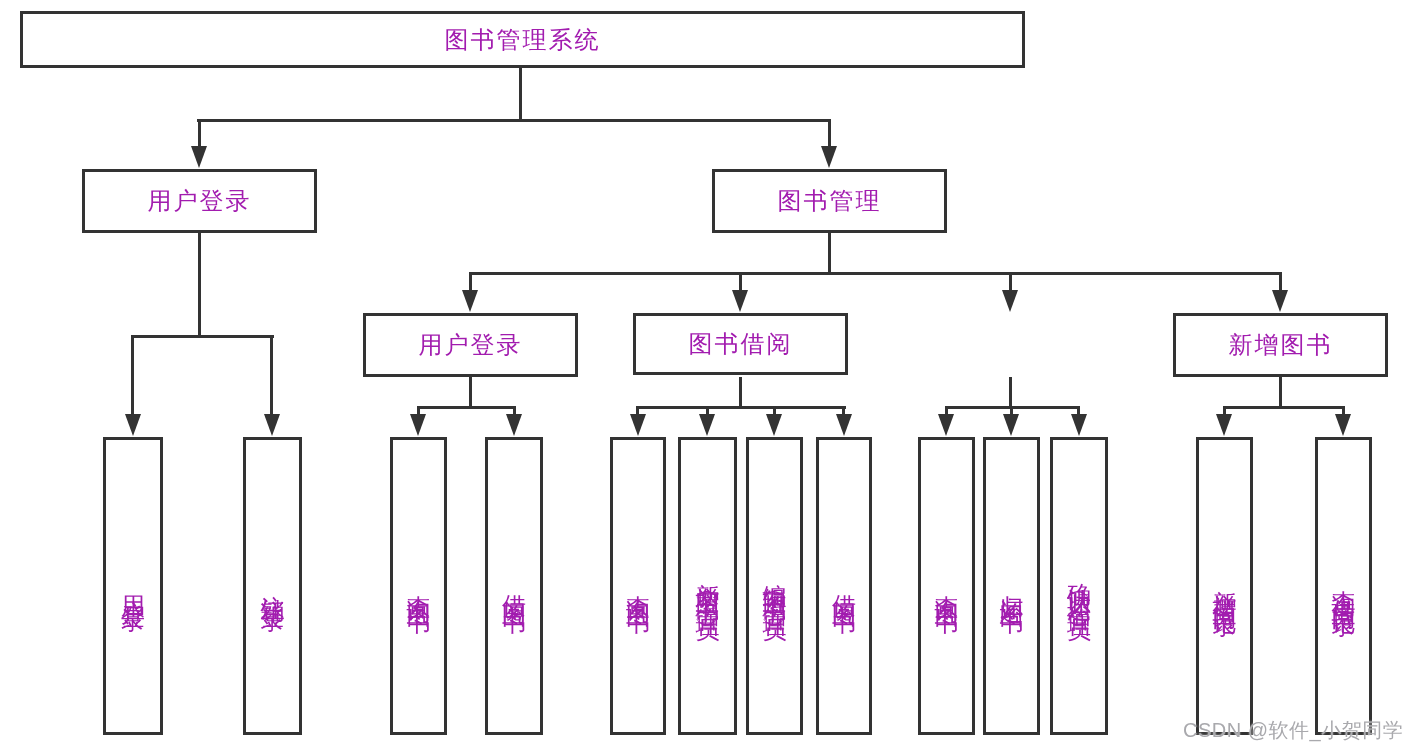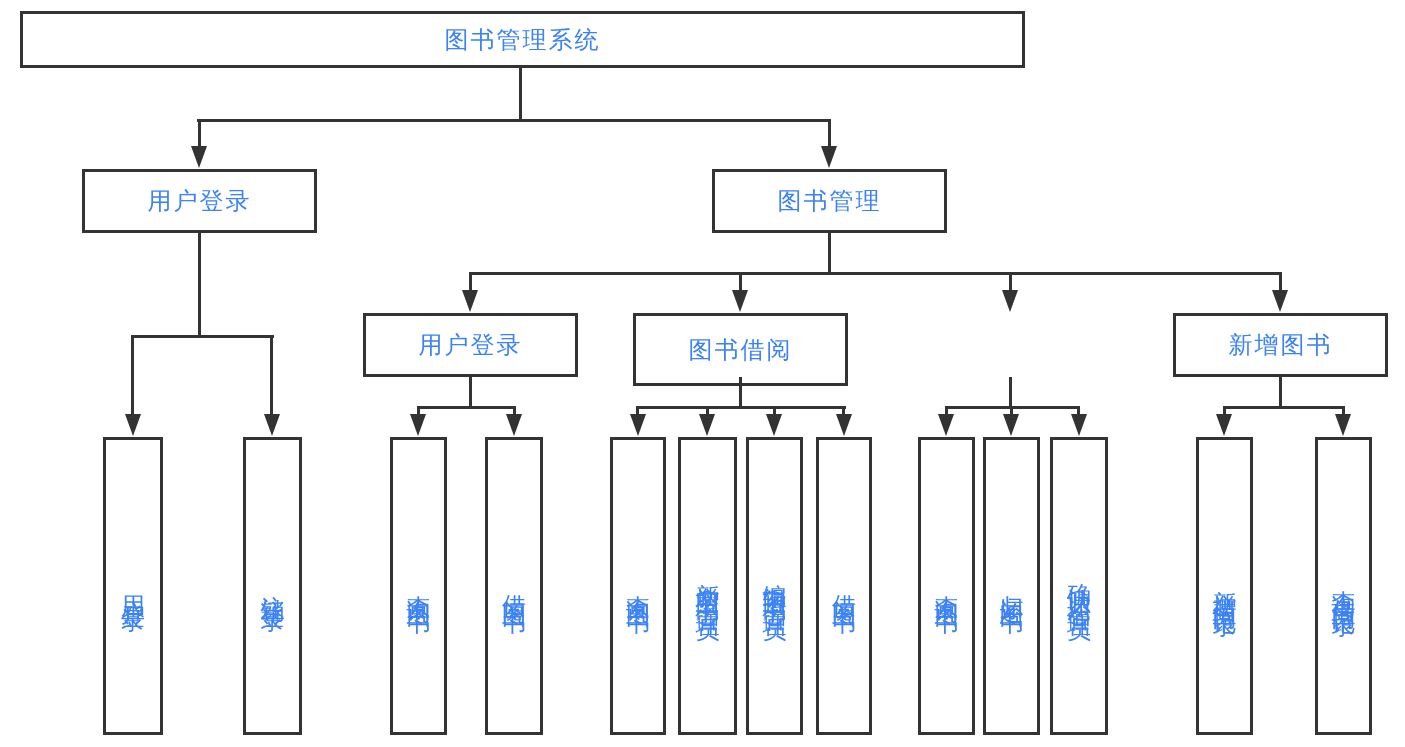--- a/index.html
+++ b/index.html
@@ -3,21 +3,21 @@
 <meta charset="utf-8">
 <style>
   html,body{margin:0;padding:0;background:#fff;}
   #stage{
     position:relative;width:1405px;height:747px;background:#ffffff;
     font-family:"Liberation Sans","DejaVu Sans",sans-serif;overflow:hidden;
   }
   .node{
     position:absolute;border:3px solid #333333;background:#ffffff;
     display:flex;align-items:center;justify-content:center;
-    color:#3b82f6;box-sizing:border-box;
+    color:#a21caf;box-sizing:border-box;
   }
   .node-h{font-size:24px;letter-spacing:2px;white-space:nowrap;}
   .node-v{writing-mode:vertical-rl;font-size:24px;letter-spacing:5px;line-height:1;}
   .vline,.hline{position:absolute;background:#333333;}
   .vline{width:3px;}
   .hline{height:3px;}
   .arrow{
     position:absolute;width:0;height:0;
     border-left:8px solid transparent;border-right:8px solid transparent;
     border-top:22px solid #333333;
@@ -57,21 +57,21 @@
   <div class="vline" style="left:469px;top:275px;height:16px;"></div>
   <div class="arrow" style="left:462px;top:290px;"></div>
   <div class="vline" style="left:739px;top:275px;height:16px;"></div>
   <div class="arrow" style="left:732px;top:290px;"></div>
   <div class="vline" style="left:1009px;top:275px;height:16px;"></div>
   <div class="arrow" style="left:1002px;top:290px;"></div>
   <div class="vline" style="left:1279px;top:275px;height:16px;"></div>
   <div class="arrow" style="left:1272px;top:290px;"></div>
 
   <div class="node node-h" style="left:363px;top:313px;width:215px;height:64px;">用户登录</div>
-  <div class="node node-h" style="left:633px;top:313px;width:215px;height:73px;">图书借阅</div>
+  <div class="node node-h" style="left:633px;top:313px;width:215px;height:62px;">图书借阅</div>
   <div class="node node-h" style="left:1173px;top:313px;width:215px;height:64px;">新增图书</div>
 
   <div class="vline" style="left:469px;top:377px;height:30px;"></div>
   <div class="hline" style="left:417px;top:406px;width:99px;"></div>
   <div class="vline" style="left:417px;top:408px;height:8px;"></div>
   <div class="arrow" style="left:410px;top:414px;"></div>
   <div class="vline" style="left:513px;top:408px;height:8px;"></div>
   <div class="arrow" style="left:506px;top:414px;"></div>
 
   <div class="vline" style="left:739px;top:377px;height:30px;"></div>
@@ -112,14 +112,15 @@
   <div class="node node-v" style="left:746px;top:437px;width:57px;height:298px;">编辑图书（管理员）</div>
   <div class="node node-v" style="left:816px;top:437px;width:56px;height:298px;">借阅图书</div>
 
   <div class="node node-v" style="left:918px;top:437px;width:57px;height:298px;">查询图书</div>
   <div class="node node-v" style="left:983px;top:437px;width:57px;height:298px;">归还图书</div>
   <div class="node node-v" style="left:1050px;top:437px;width:58px;height:298px;">确认归还（管理员）</div>
 
   <div class="node node-v" style="left:1196px;top:437px;width:57px;height:298px;">新增借阅记录</div>
   <div class="node node-v" style="left:1315px;top:437px;width:57px;height:298px;">查询借阅记录</div>
 
+  <div class="watermark">CSDN @软件_小贺同学</div>
 
 </div>
 
 </body></html>

